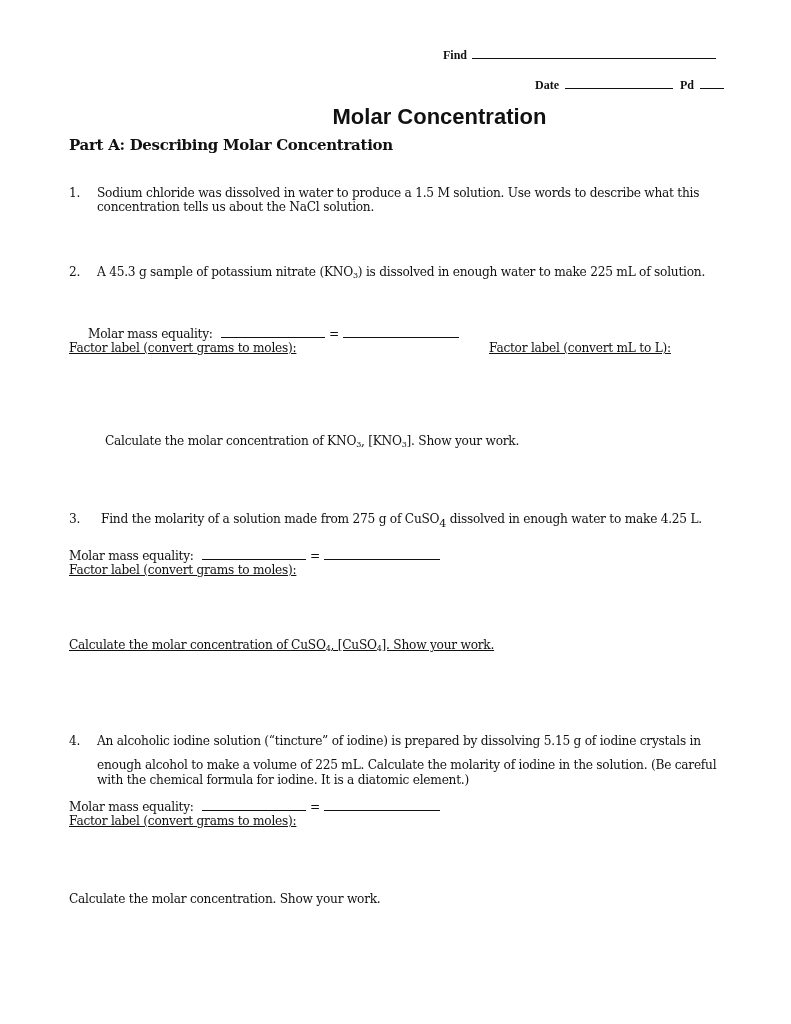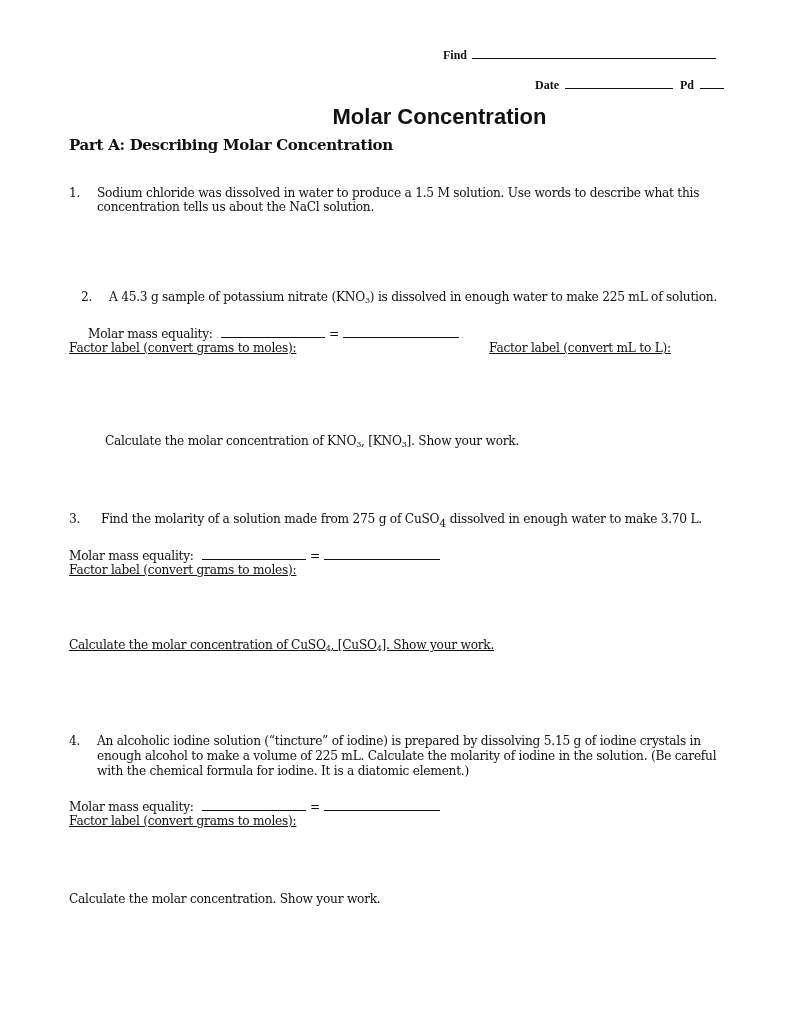--- a/index.html
+++ b/index.html
@@ -32,56 +32,56 @@
 
 <div class="abs title" style="left:0; width:791px; text-align:center; top:104px;">Molar Concentration</div>
 
 <div class="abs parta" style="left:69px; top:136px;">Part A:  Describing Molar Concentration</div>
 
 <div class="abs serif" style="left:69px; top:186px;">
   <div><span class="num">1.</span><span>Sodium chloride was dissolved in water to produce a 1.5 M solution.  Use words to describe what this</span></div>
   <div style="padding-left:28px; margin-top:0;">concentration tells us about the NaCl solution.</div>
 </div>
 
-<div class="abs serif" style="left:69px; top:290px;margin-left:12px;">
+<div class="abs serif" style="left:69px; top:265px;">
   <div>
     <span class="num">2.</span><span>A 45.3 g sample of potassium nitrate (KNO</span><sub>3</sub><span>) is dissolved in enough water to make 225 mL of solution.</span>
   </div>
 </div>
 <div class="abs serif" style="left:88px; top:325px;">
   <span>Molar mass equality:</span>
   <span class="blank" style="width:104px; margin-left:5px;"></span>
   <span>=</span>
   <span class="blank" style="width:116px;"></span>
 </div>
 <div class="abs serif u" style="left:69px; top:341px;">Factor label (convert grams to moles):</div>
 <div class="abs serif u" style="left:489px; top:341px;">Factor label (convert mL to L):</div>
 
 <div class="abs serif" style="left:69px; top:434px;margin-left:36px;">
   <span>Calculate the molar concentration of KNO</span><sub>3</sub><span>, [KNO</span><sub>3</sub><span>].  Show your work.</span>
 </div>
 
 <div class="abs serif" style="left:69px; top:512px;">
-  <span class="num" style="width:32px;">3.</span><span>Find the molarity of a solution made from 275 g of CuSO</span><sub class="subbig">4</sub><span> dissolved in enough water to make 3.70 L.</span>
+  <span class="num" style="width:32px;">3.</span><span>Find the molarity of a solution made from 275 g of CuSO</span><sub class="subbig">4</sub><span> dissolved in enough water to make 4.25 L.</span>
 </div>
 <div class="abs serif" style="left:69px; top:547px;">
   <span>Molar mass equality:</span>
   <span class="blank" style="width:104px; margin-left:5px;"></span>
   <span>=</span>
   <span class="blank" style="width:116px;"></span>
 </div>
 <div class="abs serif u" style="left:69px; top:563px;">Factor label (convert grams to moles):</div>
 
 <div class="abs serif" style="left:69px; top:638px;text-decoration:underline;">
   <span>Calculate the molar concentration of CuSO</span><sub>4</sub><span>, [CuSO</span><sub>4</sub><span>].  Show your work.</span>
 </div>
 
 <div class="abs serif" style="left:69px; top:734px;">
   <div><span class="num">4.</span><span>An alcoholic iodine solution (“tincture” of iodine) is prepared by dissolving 5.15 g of iodine crystals in</span></div>
-  <div style="padding-left:28px; margin-top:1px;">enough alcohol to make a volume of 225 mL. Calculate the molarity of iodine in the solution.  (Be careful</div>
+  <div style="padding-left:28px; margin-top:10px;">enough alcohol to make a volume of 225 mL. Calculate the molarity of iodine in the solution.  (Be careful</div>
   <div style="padding-left:28px; margin-top:1px;">with the chemical formula for iodine.  It is a diatomic element.)</div>
 </div>
 <div class="abs serif" style="left:69px; top:798px;">
   <span>Molar mass equality:</span>
   <span class="blank" style="width:104px; margin-left:5px;"></span>
   <span>=</span>
   <span class="blank" style="width:116px;"></span>
 </div>
 <div class="abs serif u" style="left:69px; top:814px;">Factor label (convert grams to moles):</div>
 

